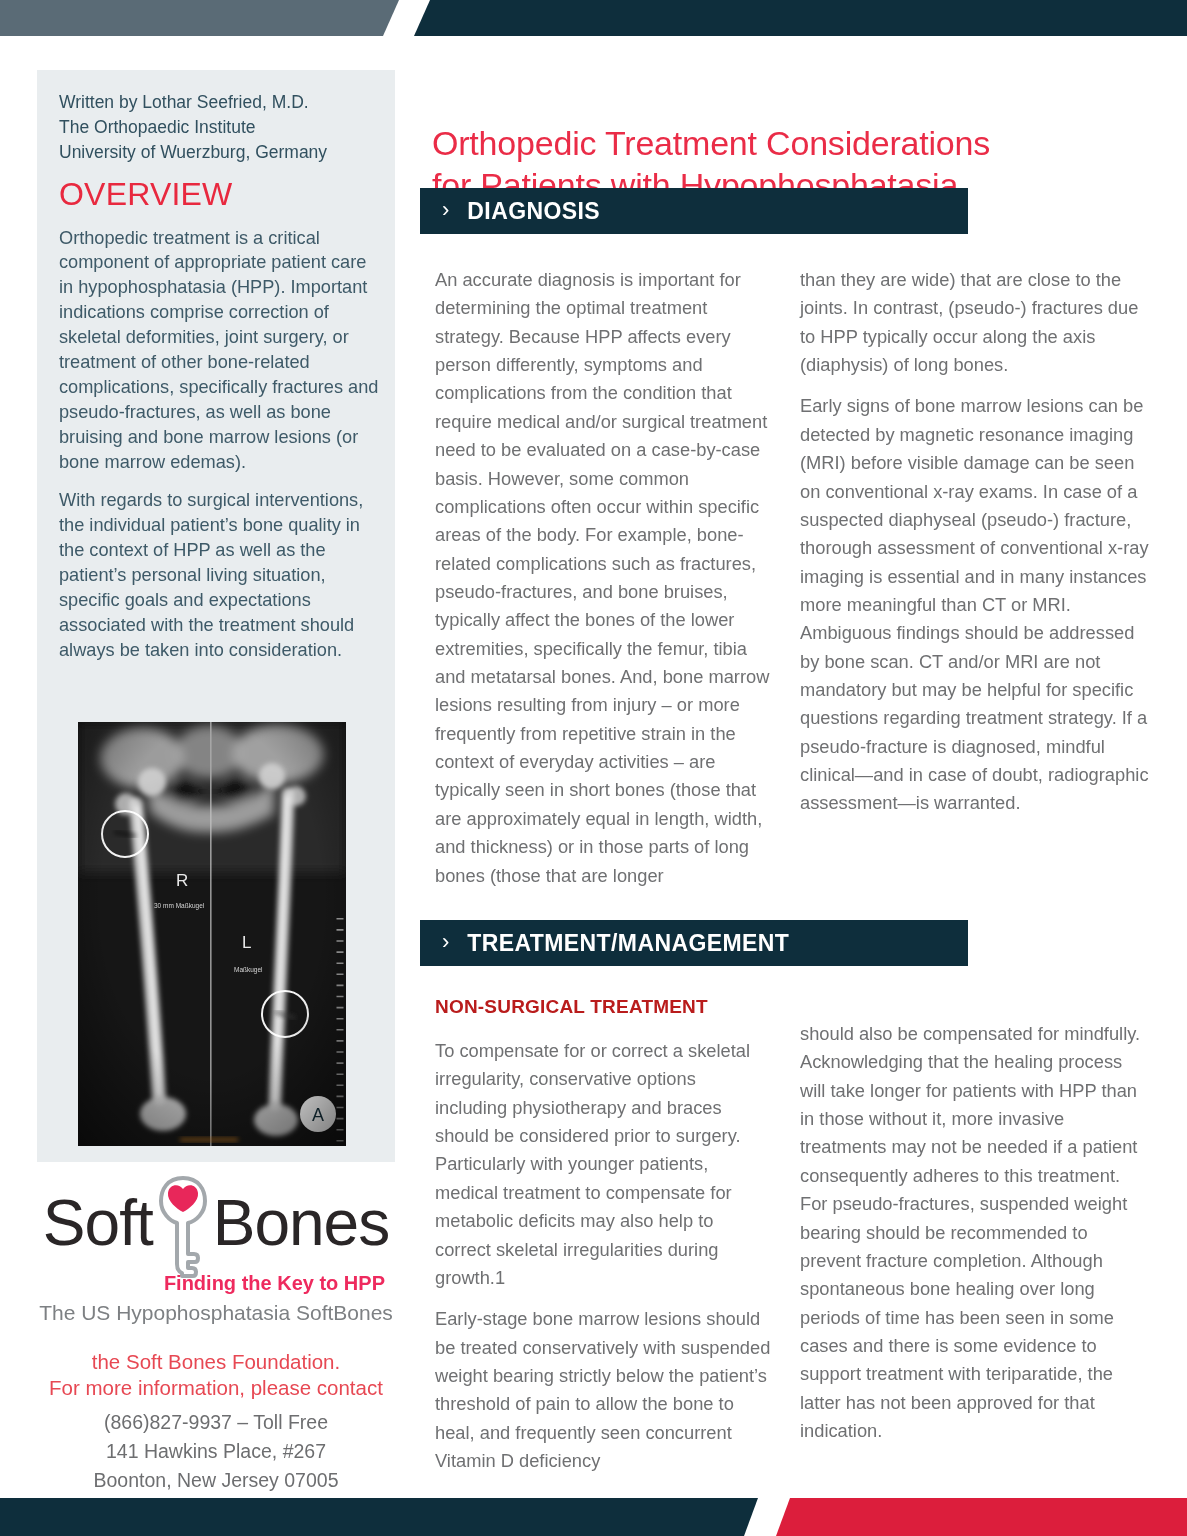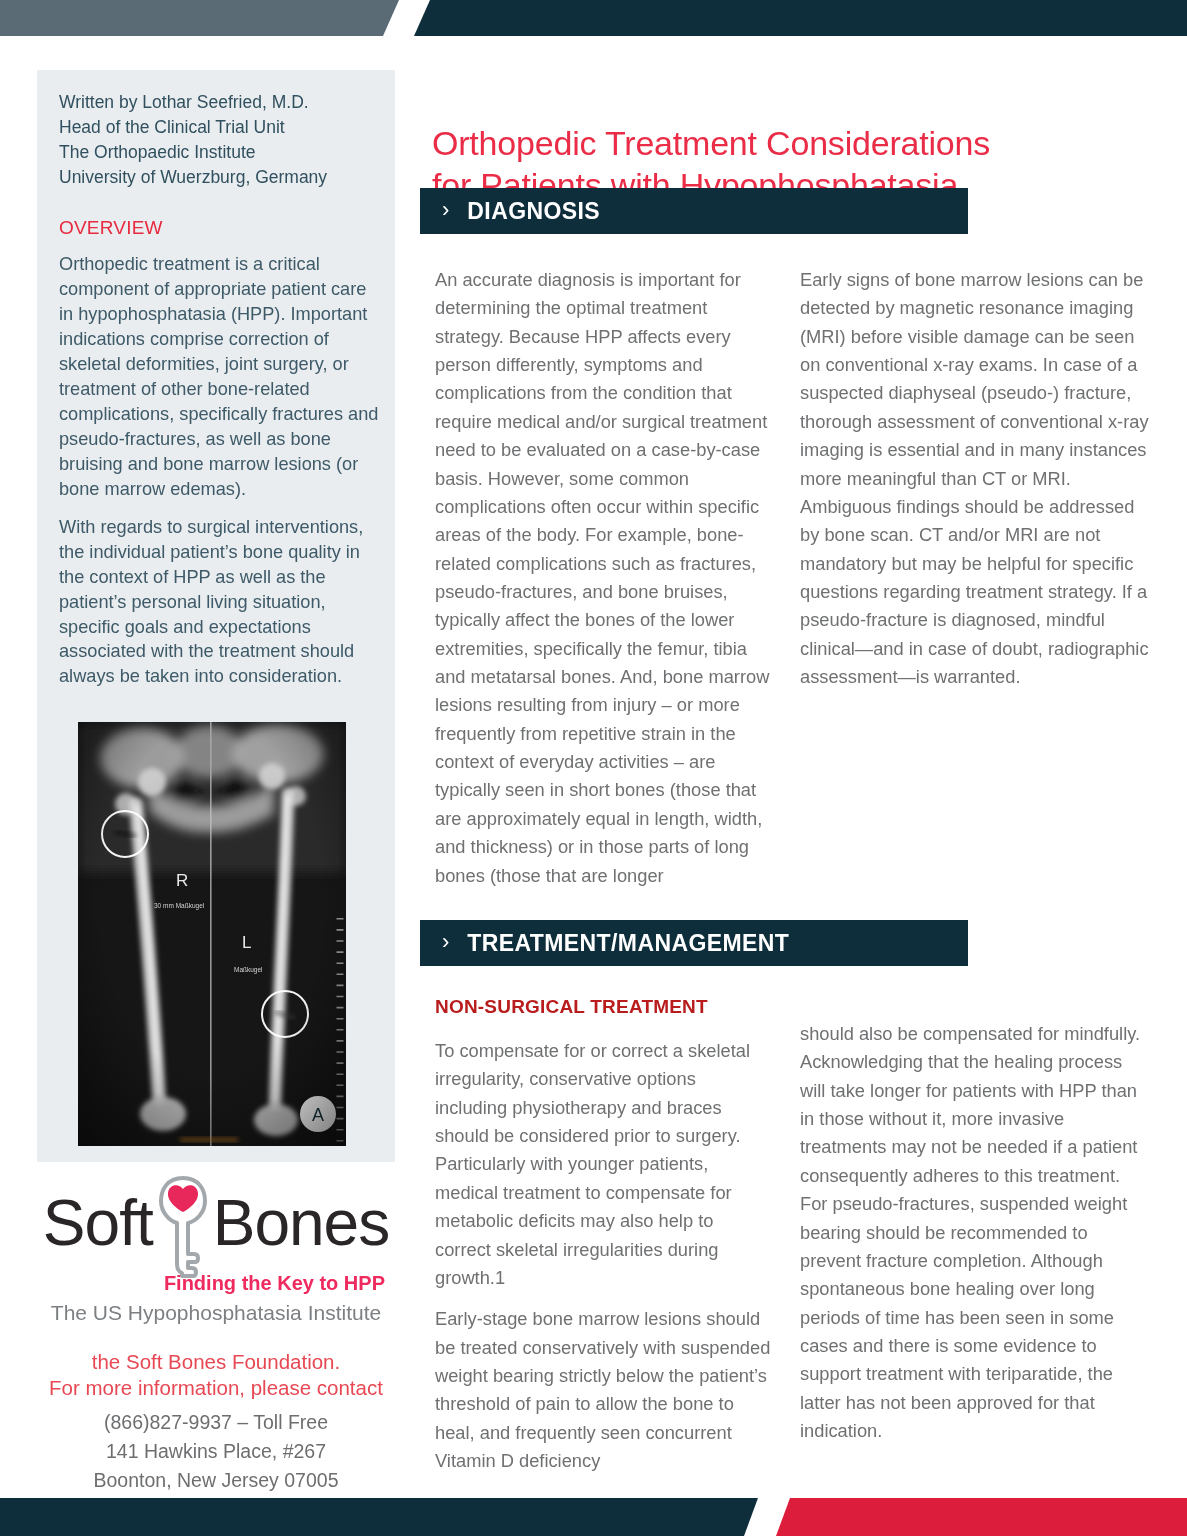--- a/index.html
+++ b/index.html
@@ -20,21 +20,21 @@
                      clip-path:polygon(0 0,758px 0,744px 38px,0 38px); }
   .band-bot-red    { top:1498px; height:38px; background:#dc1e3c;
                      clip-path:polygon(790px 0,1187px 0,1187px 38px,776px 38px); }
 
   
   .sidebar {
     position:absolute; left:37px; top:70px; width:358px; height:1092px;
     background:#e9edef; padding:20px 12px 0 22px;
   }
   .author { font-size:17.5px; line-height:1.42; color:#31505f; }
-  .overview-heading { margin-top:28px; font-size:19px; color:#e8293f; letter-spacing:.2px; }
+  .overview-heading { margin-top:11px; font-size:32px; color:#e8293f; letter-spacing:.2px; }
   .sidebar p.side-par { margin-top:13px; font-size:18.2px; line-height:1.37; color:#3e5a68; }
 
   .xray { position:absolute; left:41px; top:652px; width:268px; height:424px; }
   .xray svg { display:block; width:100%; height:100%; }
 
   
   .doc-title {
     position:absolute; left:432px; top:76px; width:720px;
     font-size:34px; line-height:1.23; color:#ea2c47; font-weight:400; letter-spacing:-.2px;margin-top:47px;
   }
@@ -75,21 +75,20 @@
 <body>
 
 <div class="page">
 
   <div class="band band-top-gray"></div>
   <div class="band band-top-navy"></div>
 
   <aside class="sidebar">
     <div class="author">
       <div>Written by Lothar Seefried, M.D.</div>
-      <div>Head of the Clinical Trial Unit</div>
       <div>The Orthopaedic Institute</div>
       <div>University of Wuerzburg, Germany</div>
     </div>
 
     <div class="overview-heading">OVERVIEW</div>
     <p class="side-par">Orthopedic treatment is a critical component of appropriate patient care in hypophosphatasia (HPP). Important indications comprise correction of skeletal deformities, joint surgery, or treatment of other bone-related complications, specifically fractures and pseudo-fractures, as well as bone bruising and bone marrow lesions (or bone marrow edemas).</p>
     <p class="side-par">With regards to surgical interventions, the individual patient’s bone quality in the context of HPP as well as the patient’s personal living situation, specific goals and expectations associated with the treatment should always be taken into consideration.</p>
 
     <div class="xray">
       <svg viewBox="0 0 268 424" preserveAspectRatio="none">
@@ -164,20 +163,21 @@
 
   <div class="section-bar bar-diagnosis">
     <span class="chev">›</span>
     <span class="sec-label">DIAGNOSIS</span>
   </div>
 
   <div class="col diag-col1">
     <p>An accurate diagnosis is important for determining the optimal treat­ment strategy. Because HPP affects every person differently, symptoms and complications from the condition that require medical and/or surgical treatment need to be evaluated on a case-by-case basis. However, some common complications often occur within specific areas of the body. For example, bone-related complications such as fractures, pseudo-fractures, and bone bruises, typically affect the bones of the lower extremities, specifically the femur, tibia and metatarsal bones. And, bone marrow lesions resulting from injury – or more frequently from repetitive strain in the context of everyday activities – are typically seen in short bones (those that are approximately equal in length, width, and thickness) or in those parts of long bones (those that are longer</p>
   </div>
   <div class="col diag-col2">
+    <p>than they are wide) that are close to the joints. In contrast, (pseudo-) fractures due to HPP typically occur along the axis (diaphysis) of long bones.</p>
     <p>Early signs of bone marrow lesions can be detected by magnetic resonance imaging (MRI) before visible damage can be seen on conventional x-ray exams. In case of a suspected diaphyseal (pseudo-) fracture, thorough assessment of conventional x-ray imaging is essential and in many instances more meaningful than CT or MRI. Ambiguous findings should be addressed by bone scan. CT and/or MRI are not mandatory but may be helpful for specific questions regarding treatment strategy. If a pseudo-fracture is diagnosed, mindful clinical—and in case of doubt, radio­graphic assessment—is warranted.</p>
   </div>
 
   <div class="section-bar bar-treatment">
     <span class="chev">›</span>
     <span class="sec-label">TREATMENT/MANAGEMENT</span>
   </div>
 
   <div class="sub-heading">NON-SURGICAL TREATMENT</div>
 
@@ -194,21 +194,21 @@
       <span class="logo-word">Soft</span>
       <span class="key-wrap">
         <svg viewBox="0 0 56 122">
           <path d="M28 6 C12 6 6 18 6 29 C6 41 15 49 22 51 L22 92 Q22 99 27 101 L27 104 L38 104 Q41 104 41 100 Q41 96 37 96 L33 96 L33 90 L40 90 Q43 90 43 86 Q43 82 39 82 L33 82 L33 51 C41 49 50 41 50 29 C50 18 44 6 28 6 Z" fill="none" stroke="#a3a8ac" stroke-width="4" stroke-linejoin="round"></path>
           <path d="M28 17 C24 11 14 12 13 21 C12 29 22 37 28 40 C34 37 44 29 43 21 C42 12 32 11 28 17 Z" fill="#e8275a"></path>
         </svg>
       </span>
       <span class="logo-word">Bones</span>
     </div>
     <div class="tagline">Finding the Key to HPP</div>
-    <div class="foundation">The US Hypophosphatasia Institute</div>
+    <div class="foundation">The US Hypophosphatasia SoftBones</div>
     <div class="contact-red">
       <div>the Soft Bones Foundation.</div>
       <div>For more information, please contact</div>
     </div>
     <div class="addr">
       <div>(866)827-9937 – Toll Free</div>
       <div>141 Hawkins Place, #267</div>
       <div>Boonton, New Jersey 07005</div>
       <div class="site">www.SoftBones.org</div>
     </div>

